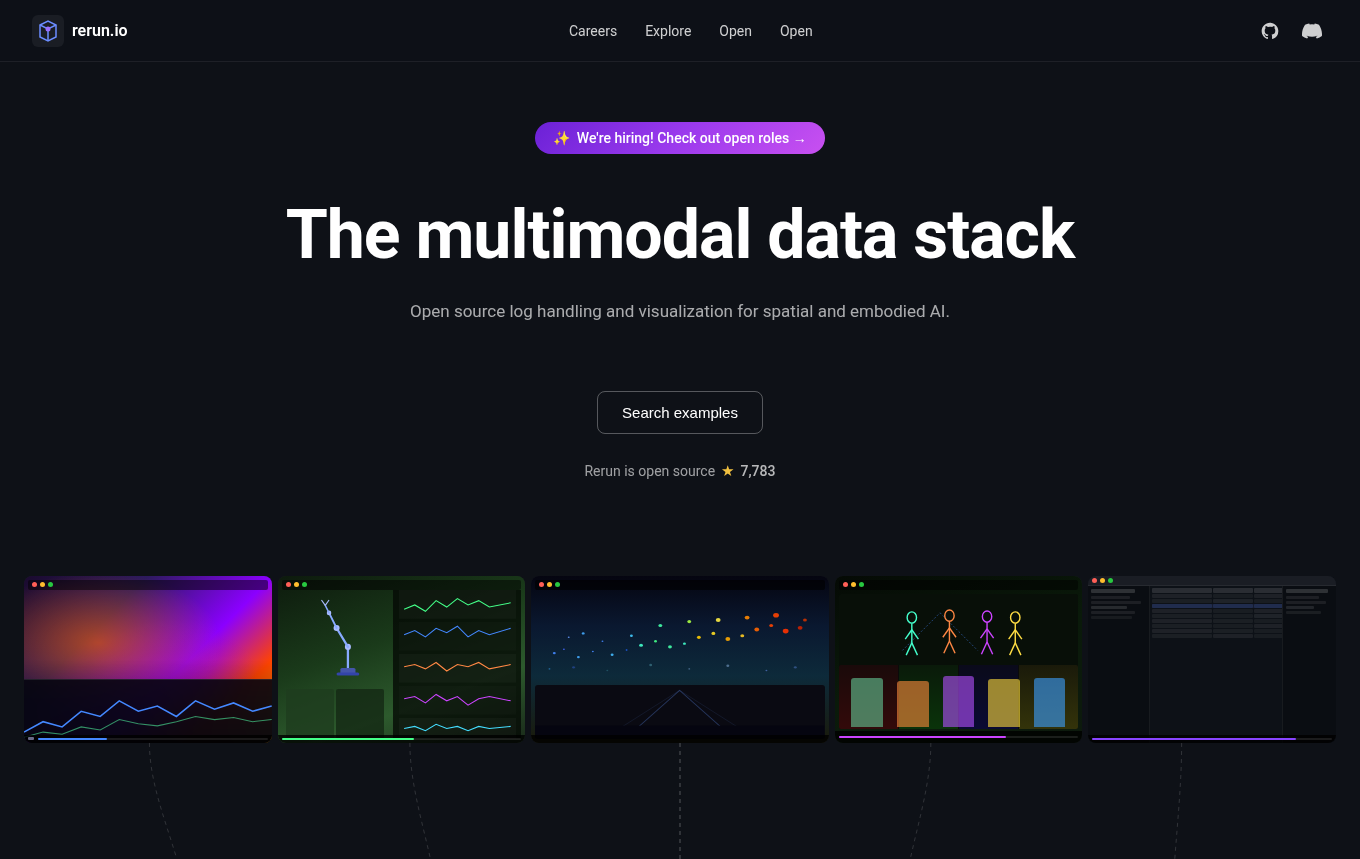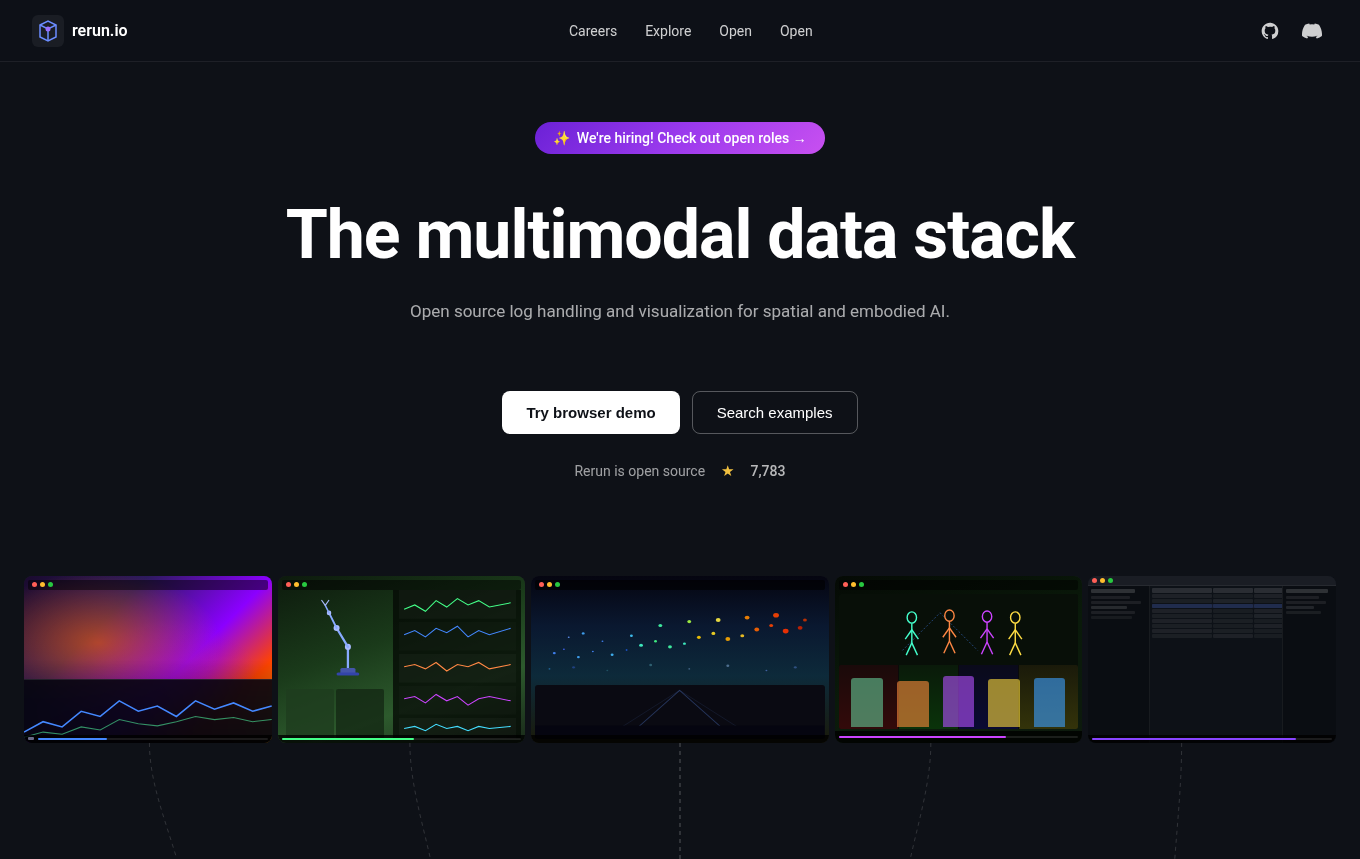--- a/index.html
+++ b/index.html
@@ -157,21 +157,21 @@
       padding: 12px 24px;
       font-size: 15px;
       font-weight: 500;
       cursor: pointer;
       transition: border-color 0.2s;
     }
 
     .open-source-badge {
       display: flex;
       align-items: center;
-      gap: 16px;
+      gap: 6px;
       color: rgba(255,255,255,0.6);
       font-size: 14px;
     }
 
     .star-icon { color: #f0c040; font-size: 15px; }
     .star-count { color: rgba(255,255,255,0.7); font-weight: 500; }
 
     
     .screenshots-strip {
       display: flex;
@@ -259,21 +259,20 @@
   </a>
 
   <h1 class="hero-title">The multimodal data stack</h1>
 
   <p class="hero-subtitle">
     <span>Open source log handling and visualization for spatial and embodied AI.</span><br>
     <br>
   </p>
 
   <div class="hero-ctas">
-    <button class="btn-primary">Try browser demo</button>
     <button class="btn-secondary">Search examples</button>
   </div>
 
   <div class="open-source-badge">
     <span>Rerun is open source</span>
     <span class="star-icon">★</span>
     <span class="star-count">7,783</span>
   </div>
 
   <div style="width:100%; margin-top: 48px; position: relative;">

